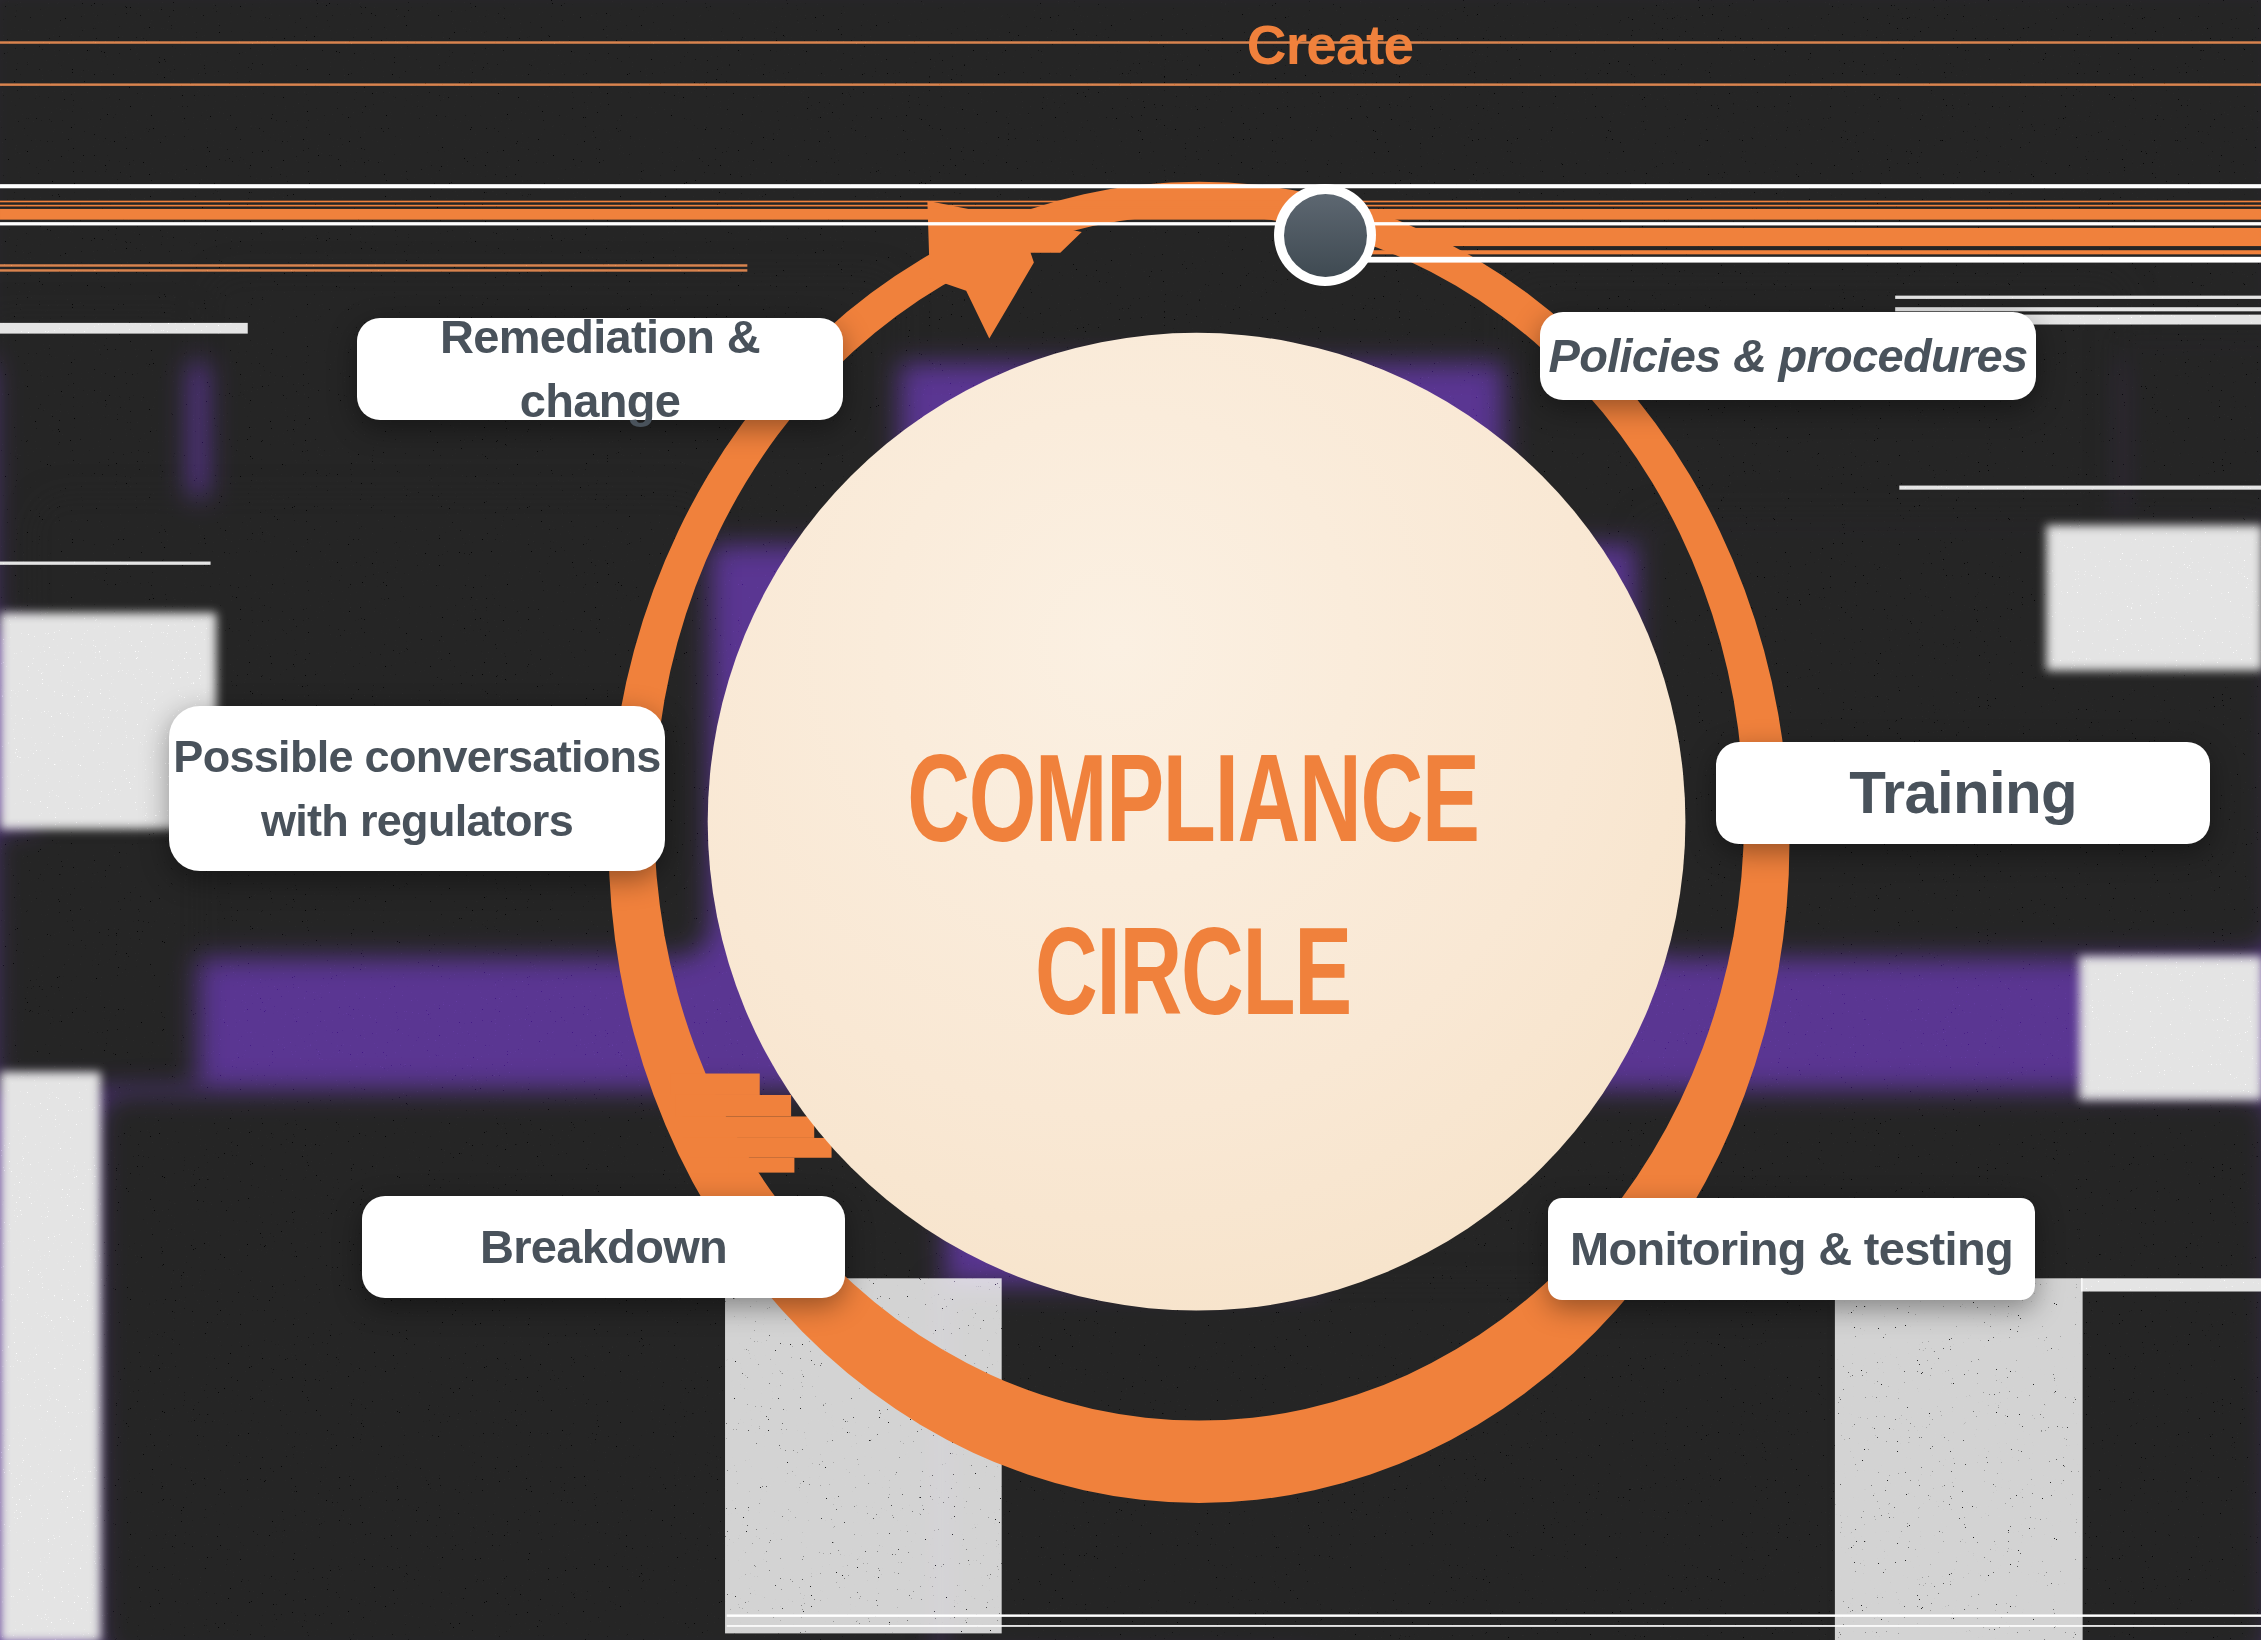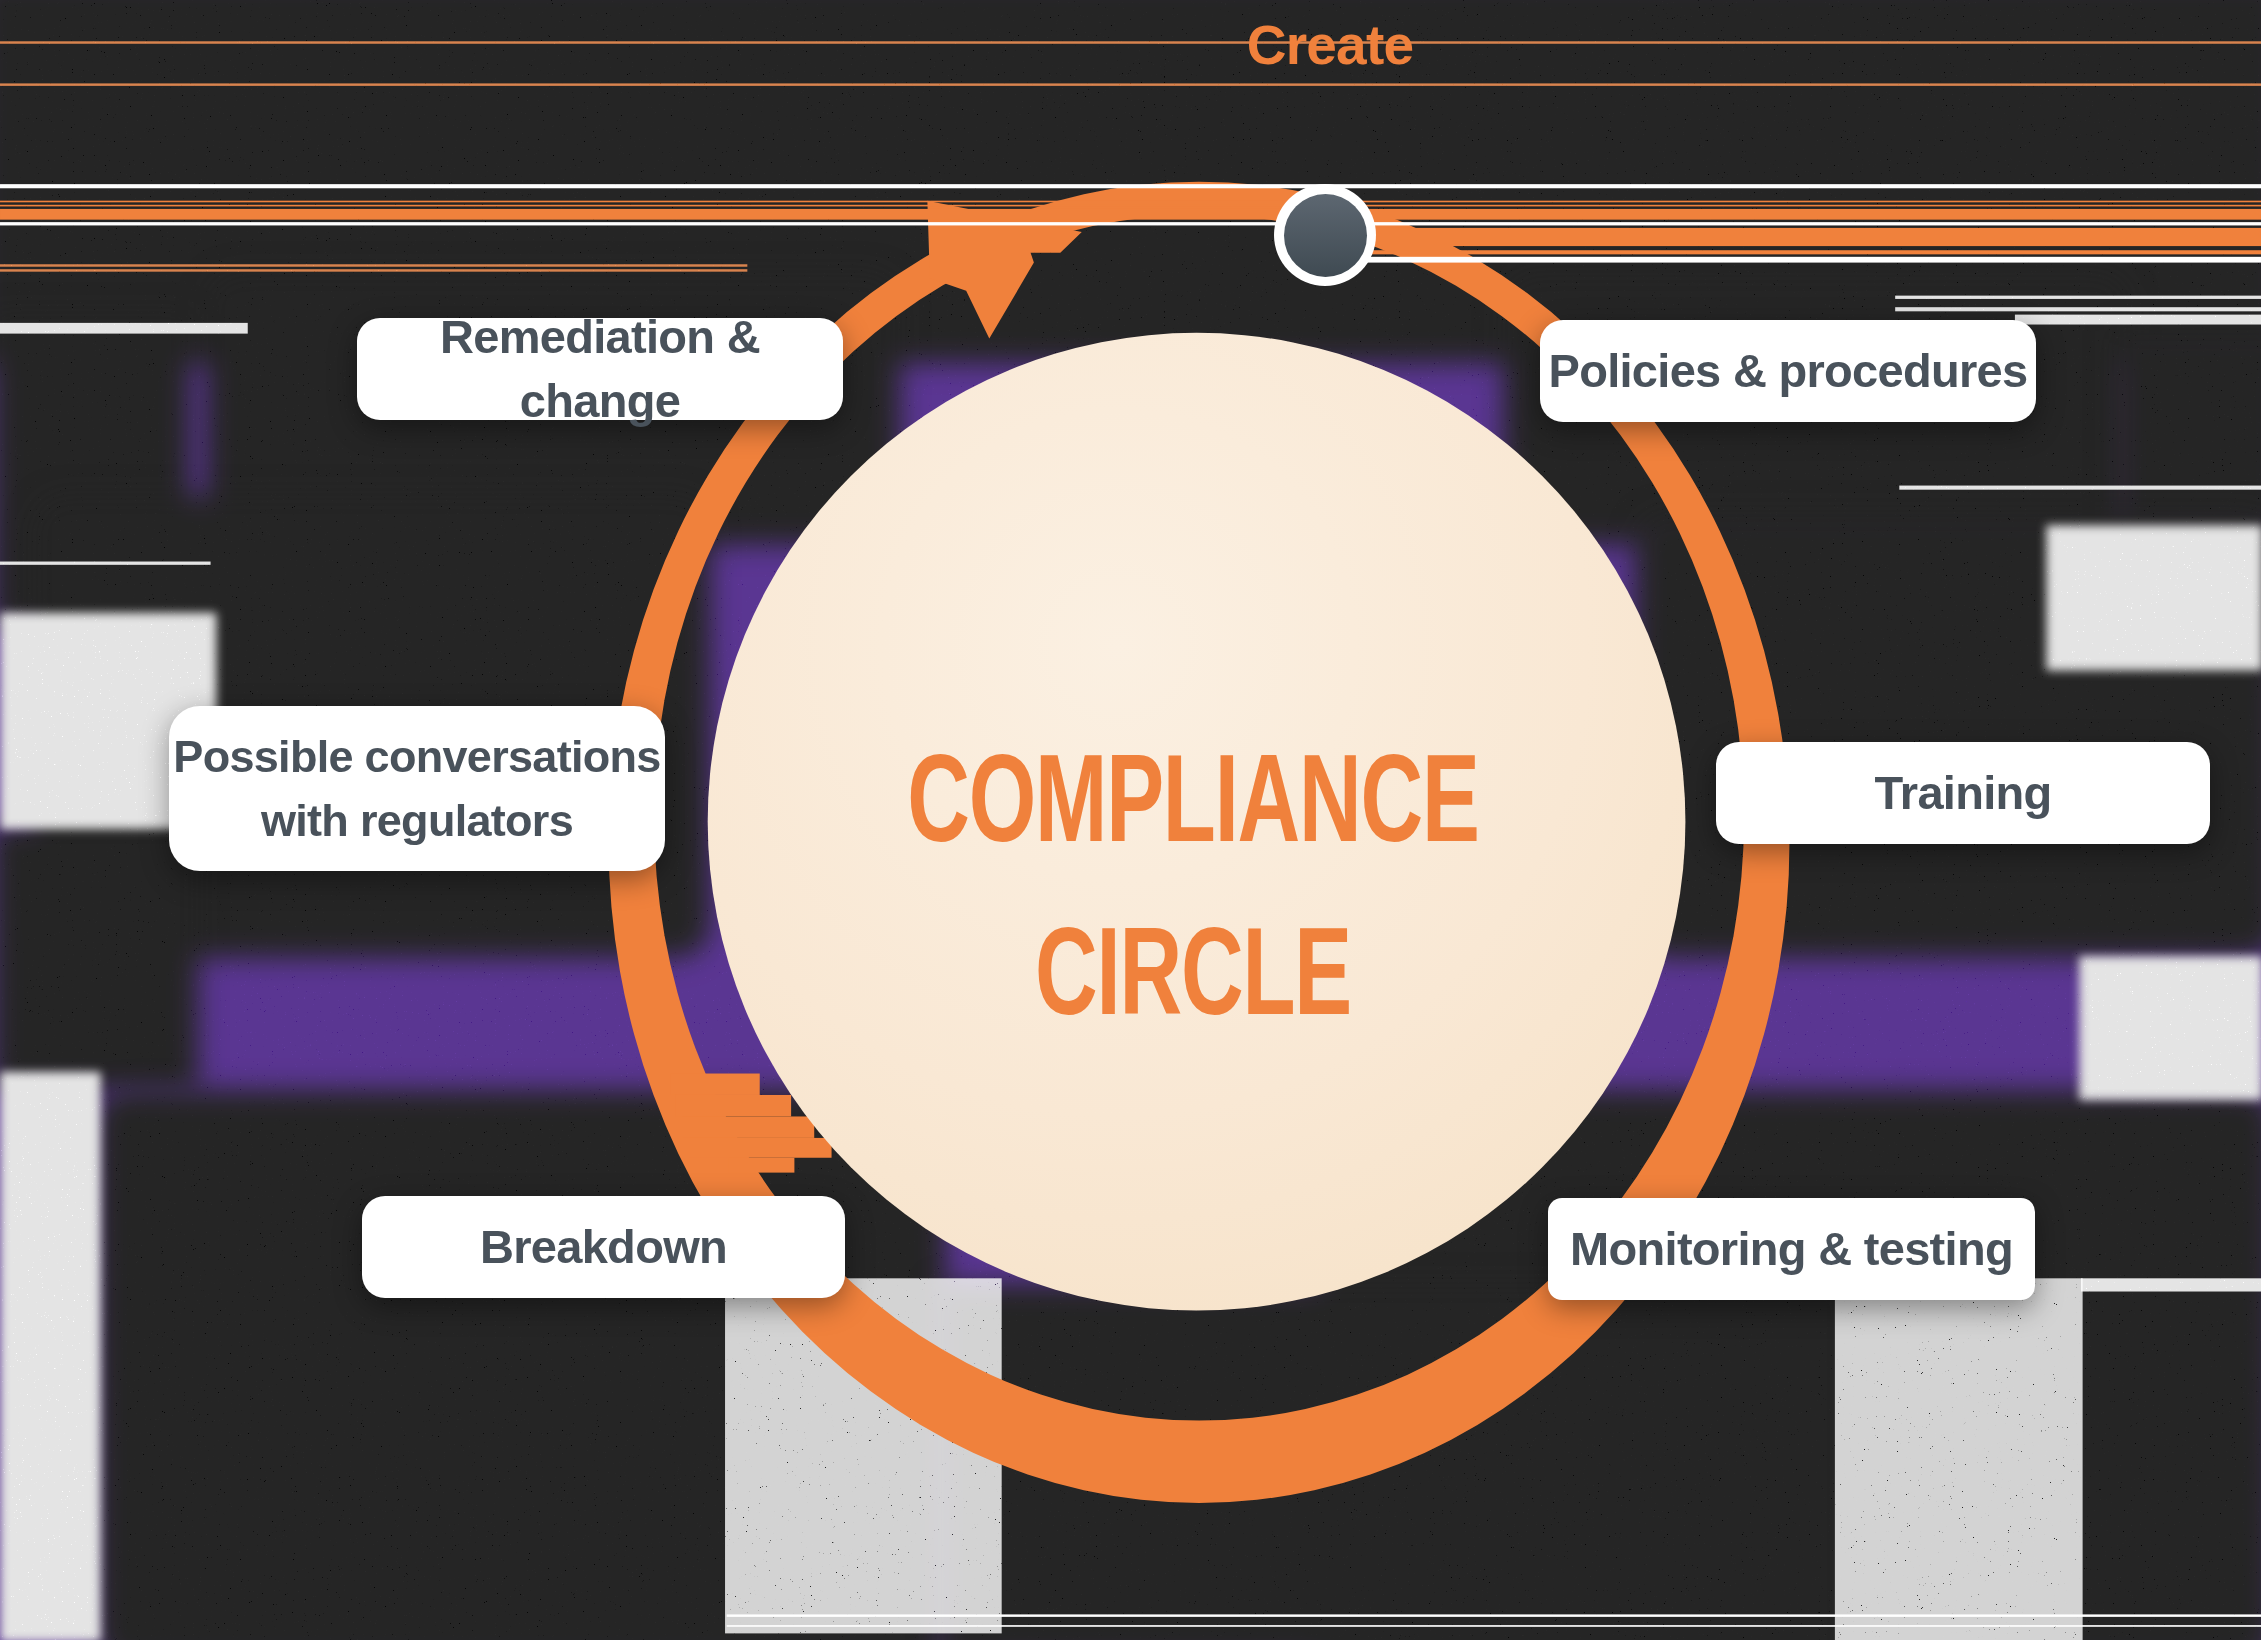--- a/index.html
+++ b/index.html
@@ -21,21 +21,21 @@
   .f-or{fill:var(--accent-orange);}
   .f-wh{fill:#ffffff;}
   .pill{
     position:absolute;z-index:4;background:var(--pill-bg);border-radius:23px;
     box-shadow:0 8.3px 28px rgba(0,0,0,.38);
     display:flex;flex-direction:column;align-items:center;justify-content:center;
     color:var(--ink-dark);font-weight:700;text-align:center;
   }
   .pill .ln{display:block;font-size:45px;line-height:64px;letter-spacing:-0.7px;}
   #pill-remediation{left:357px;top:318px;width:486px;height:102px;}
-  #pill-policies{left:1540px;top:320px;width:496px;height:102px;}
+  #pill-policies{left:1540px;top:312px;width:496px;height:88px;font-style:italic;}
   #pill-regulators{left:169px;top:706px;width:496px;height:165px;border-radius:31px;}
   #pill-training{left:1716px;top:742px;width:494px;height:102px;}
   #pill-breakdown{left:362px;top:1196px;width:483px;height:102px;}
   #pill-monitoring{left:1548px;top:1198px;width:487px;height:102px;border-radius:14px;}
   .create-label{
     position:absolute;left:1082px;top:11.6px;width:496px;z-index:3;
     text-align:center;color:var(--accent-orange);font-weight:700;
     font-size:55px;line-height:67px;letter-spacing:-0.8px;
   }
   .center-title{
@@ -163,21 +163,21 @@
     <span class="ln" style="font-size:47px">Remediation &amp; change</span>
   </div>
   <div class="pill" id="pill-policies">
     <span class="ln" style="font-size:47px">Policies &amp; procedures</span>
   </div>
   <div class="pill" id="pill-regulators">
     <span class="ln">Possible conversations</span>
     <span class="ln">with regulators</span>
   </div>
   <div class="pill" id="pill-training">
-    <span class="ln" style="font-size:47px">Training</span>
+    <span class="ln" style="font-size:60px">Training</span>
   </div>
   <div class="pill" id="pill-breakdown">
     <span class="ln" style="font-size:47px">Breakdown</span>
   </div>
   <div class="pill" id="pill-monitoring">
     <span class="ln" style="font-size:47px">Monitoring &amp; testing</span>
   </div>
 
 </div>
 

